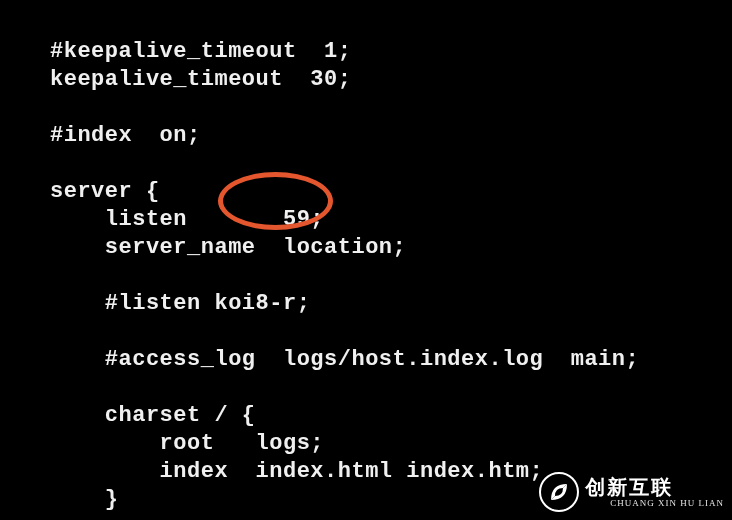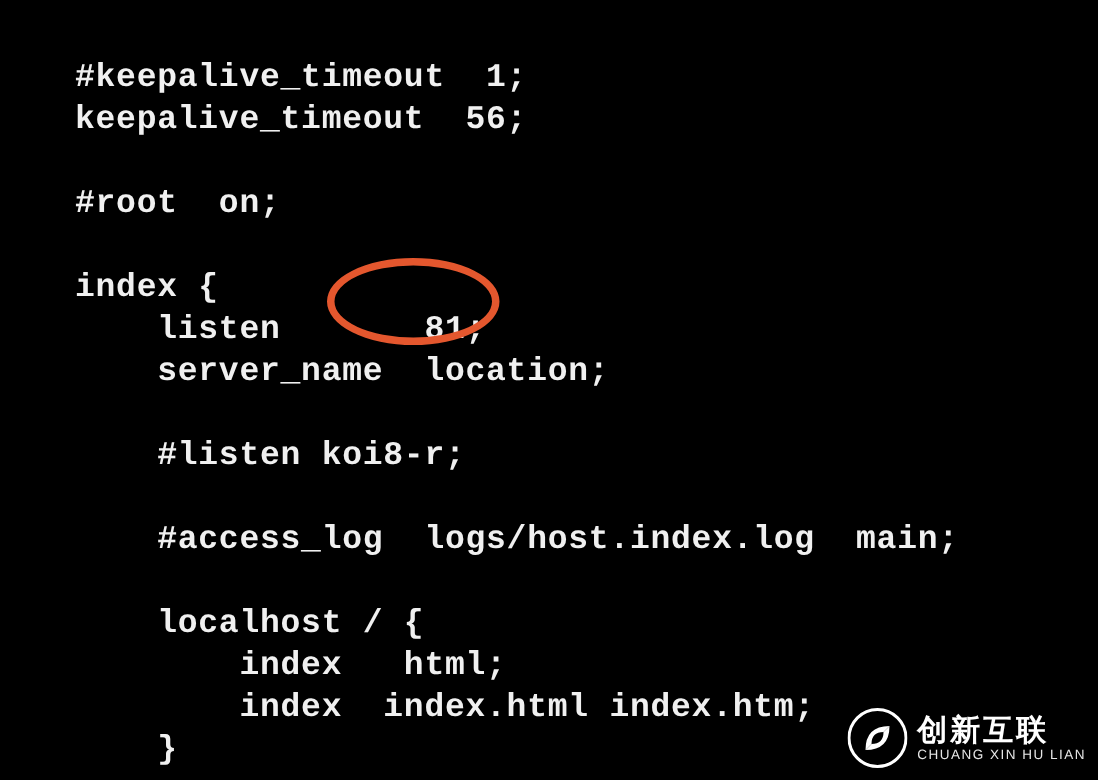--- a/index.html
+++ b/index.html
@@ -32,62 +32,63 @@
     pointer-events: none;
   }
   .watermark {
     position: absolute;
     right: 8px;
     bottom: 8px;
     display: flex;
     align-items: center;
     gap: 6px;
     color: #fff;
-    font-family: Liberation Sans, sans-serif;
+    font-family: Liberation Serif, serif;
   }
   .wm-icon {
     width: 40px;
     height: 40px;
   }
   .wm-text {
     display: flex;
     flex-direction: column;
     line-height: 1;
   }
   .wm-cn {
     font-size: 20px;
     font-weight: bold;
     letter-spacing: 2px;
   }
   .wm-en {
     font-size: 9px;
     letter-spacing: 1px;
     opacity: 0.9;
     margin-top: 2px;
+    margin-left: 25px;
   }
 </style>
 </head>
 <body>
 
 <div class="code-area">
 <span>#keepalive_timeout  1;</span>
-<span>keepalive_timeout  56;</span>
+<span>keepalive_timeout  30;</span>
 <span></span>
-<span>#root  on;</span>
+<span>#index  on;</span>
 <span></span>
-<span>index {</span>
-<span>    listen       81;</span>
+<span>server {</span>
+<span>    listen       59;</span>
 <span>    server_name  location;</span>
 <span></span>
 <span>    #listen koi8-r;</span>
 <span></span>
 <span>    #access_log  logs/host.index.log  main;</span>
 <span></span>
-<span>    localhost / {</span>
-<span>        index   html;</span>
+<span>    charset / {</span>
+<span>        root   logs;</span>
 <span>        index  index.html index.htm;</span>
 <span>    }</span>
 <div class="ellipse"></div>
 </div>
 
 <div class="watermark">
   <svg class="wm-icon" viewBox="0 0 40 40">
     <circle cx="20" cy="20" r="19" fill="none" stroke="#fff" stroke-width="2"></circle>
     <path d="M12 28 Q12 12 28 12 L24 16 Q16 16 16 24 Z" fill="#fff"></path>
     <path d="M28 12 Q28 28 12 28 L16 24 Q24 24 24 16 Z" fill="#fff"></path>

